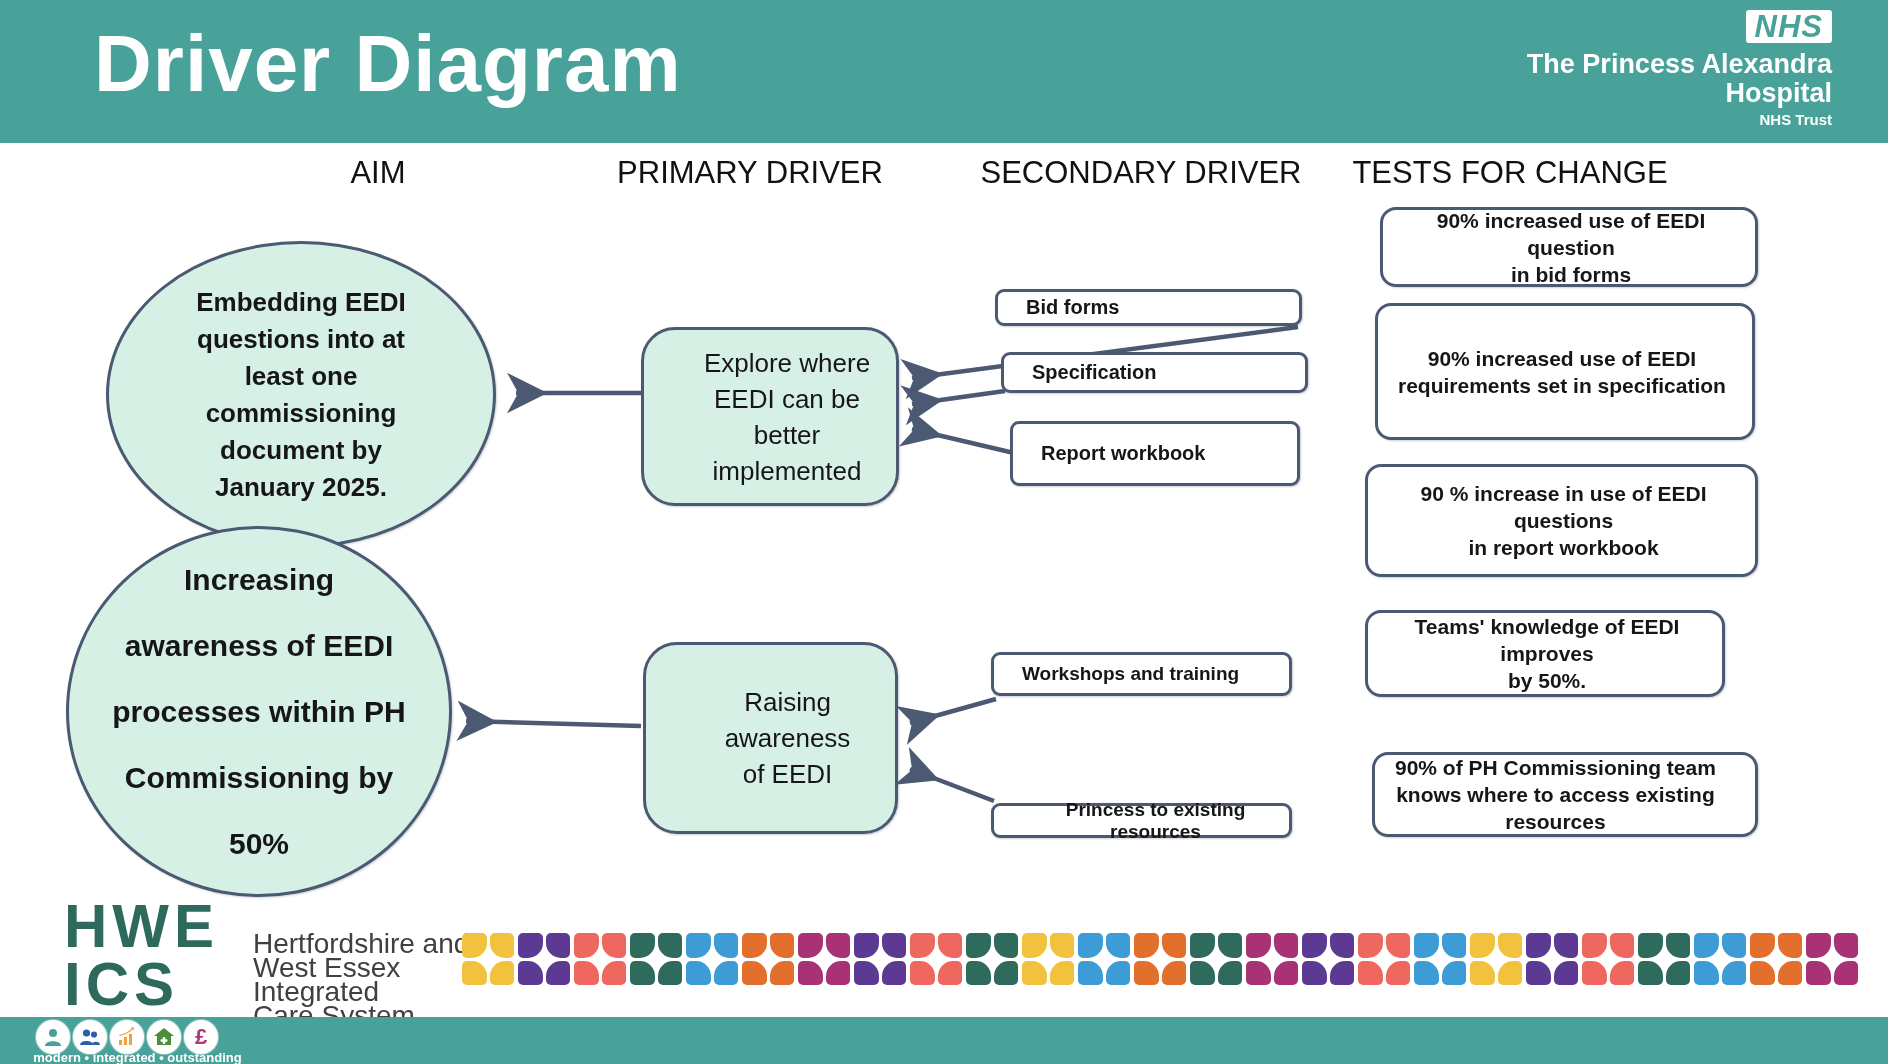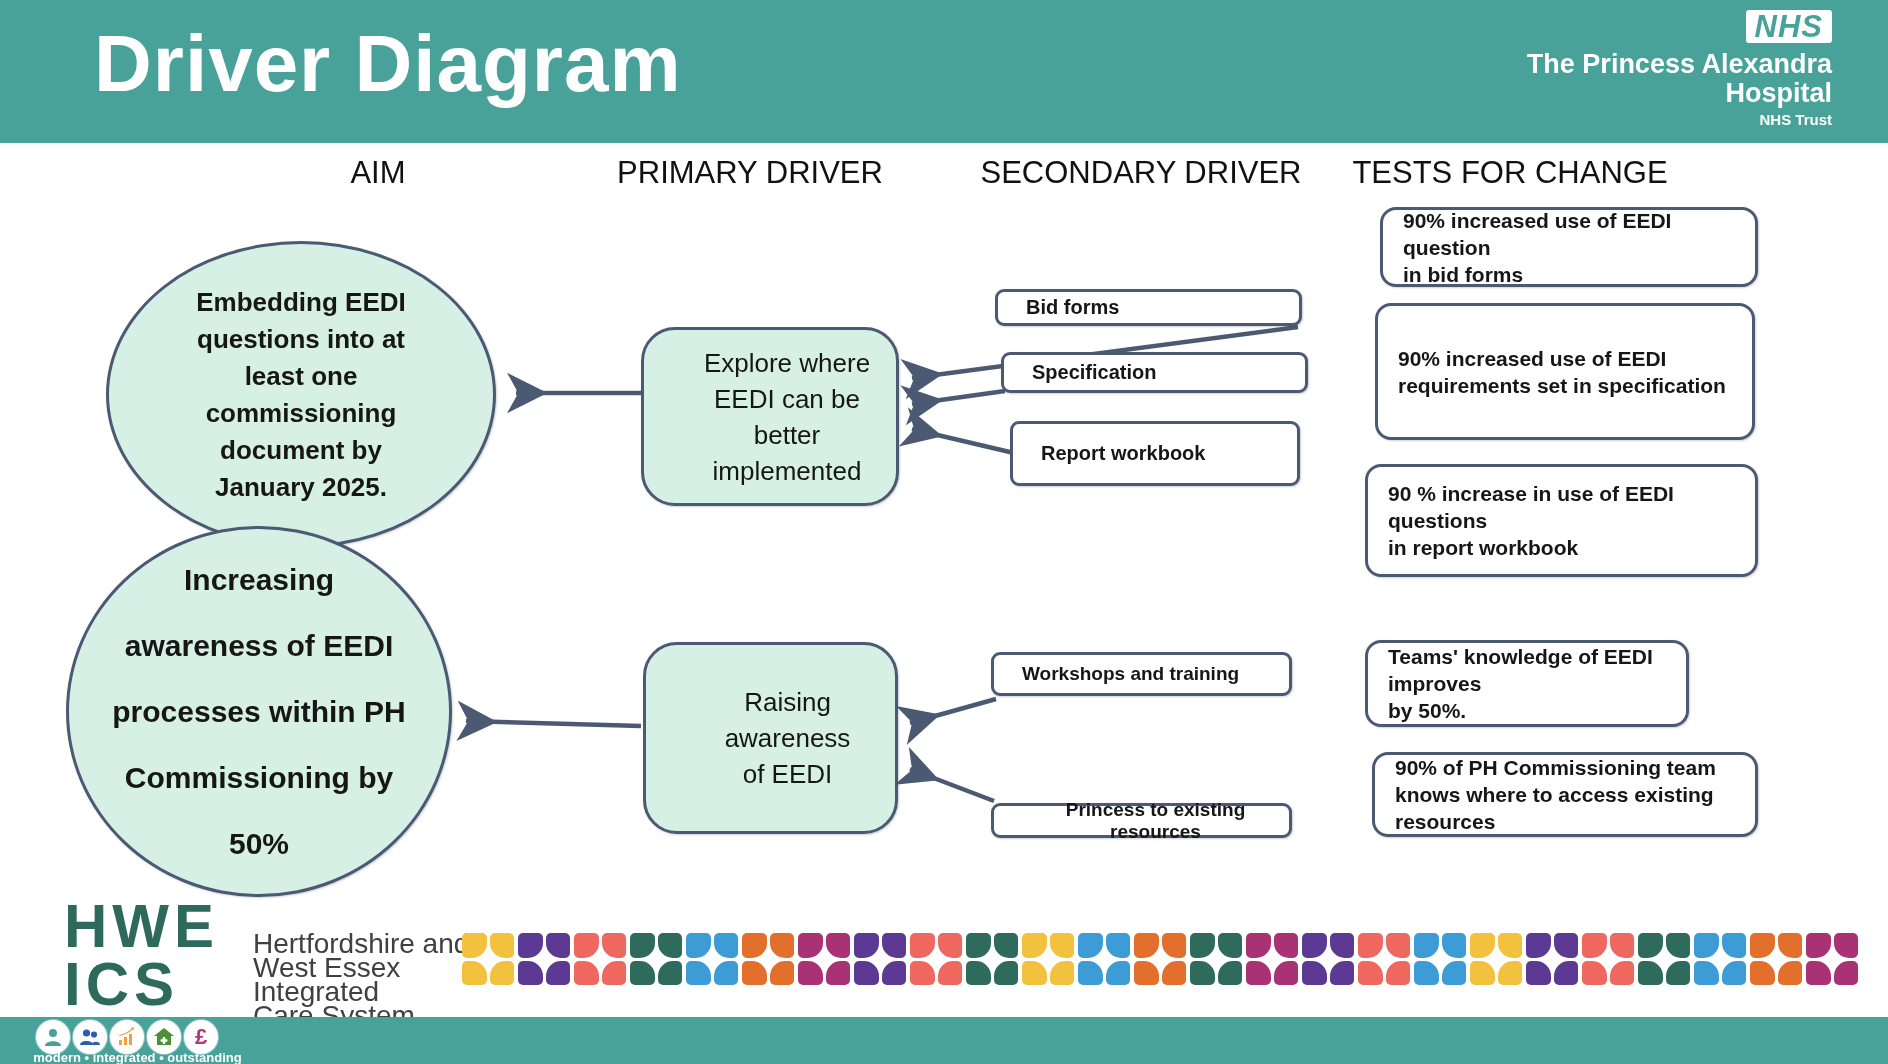--- a/index.html
+++ b/index.html
@@ -39,25 +39,25 @@
   
   .sd{border-radius:9px;font-weight:700;justify-content:flex-start;padding-left:28px;font-size:20px;}
   .sd-0{left:995px;top:289px;width:307px;height:37px;}
   .sd-1{left:1001px;top:352px;width:307px;height:41px;}
   .sd-2{left:1010px;top:421px;width:290px;height:65px;}
   .sd-3{left:991px;top:652px;width:301px;height:44px;font-size:19px;}
   .sd-4{left:991px;top:803px;width:301px;height:35px;font-size:19px;}
 
   
   .tc{border-radius:16px;font-weight:700;font-size:21px;line-height:27px;
-      justify-content:flex-start;text-align:left;padding:10px 16px 10px 20px;}
+      justify-content:flex-start;text-align:center;padding:10px 16px 10px 20px;}
   .tc-0{left:1380px;top:207px;width:378px;height:80px;}
   .tc-1{left:1375px;top:303px;width:380px;height:137px;}
   .tc-2{left:1365px;top:464px;width:393px;height:113px;}
-  .tc-3{left:1365px;top:640px;width:324px;height:87px;}
+  .tc-3{left:1365px;top:610px;width:360px;height:87px;}
   .tc-4{left:1372px;top:752px;width:386px;height:85px;}
 
   
   .arrows{position:absolute;left:0;top:0;width:1888px;height:1064px;pointer-events:none;}
 
   
   .hwe-logo{position:absolute;left:64px;top:898px;color:#2e6a5c;font-weight:700;
             font-size:60px;line-height:57px;letter-spacing:5px;transform:scaleY(1.02);}
   .org-name{position:absolute;left:253px;top:932px;width:220px;font-weight:400;font-size:28px;
             line-height:24px;color:#404040;white-space:pre-line;}

